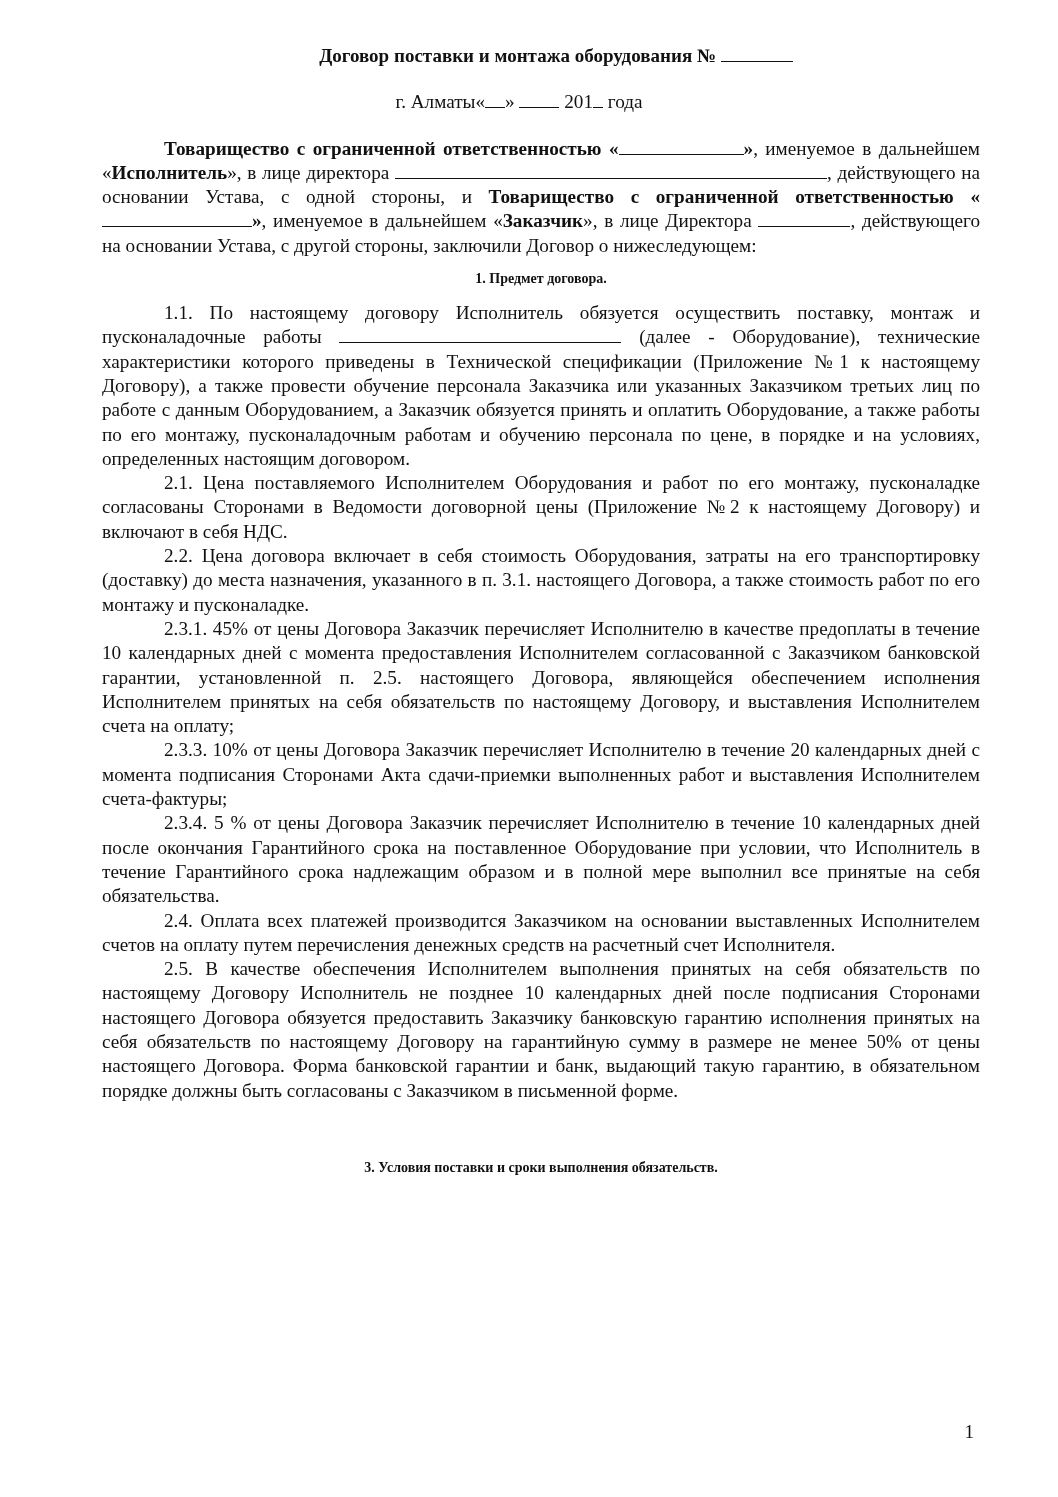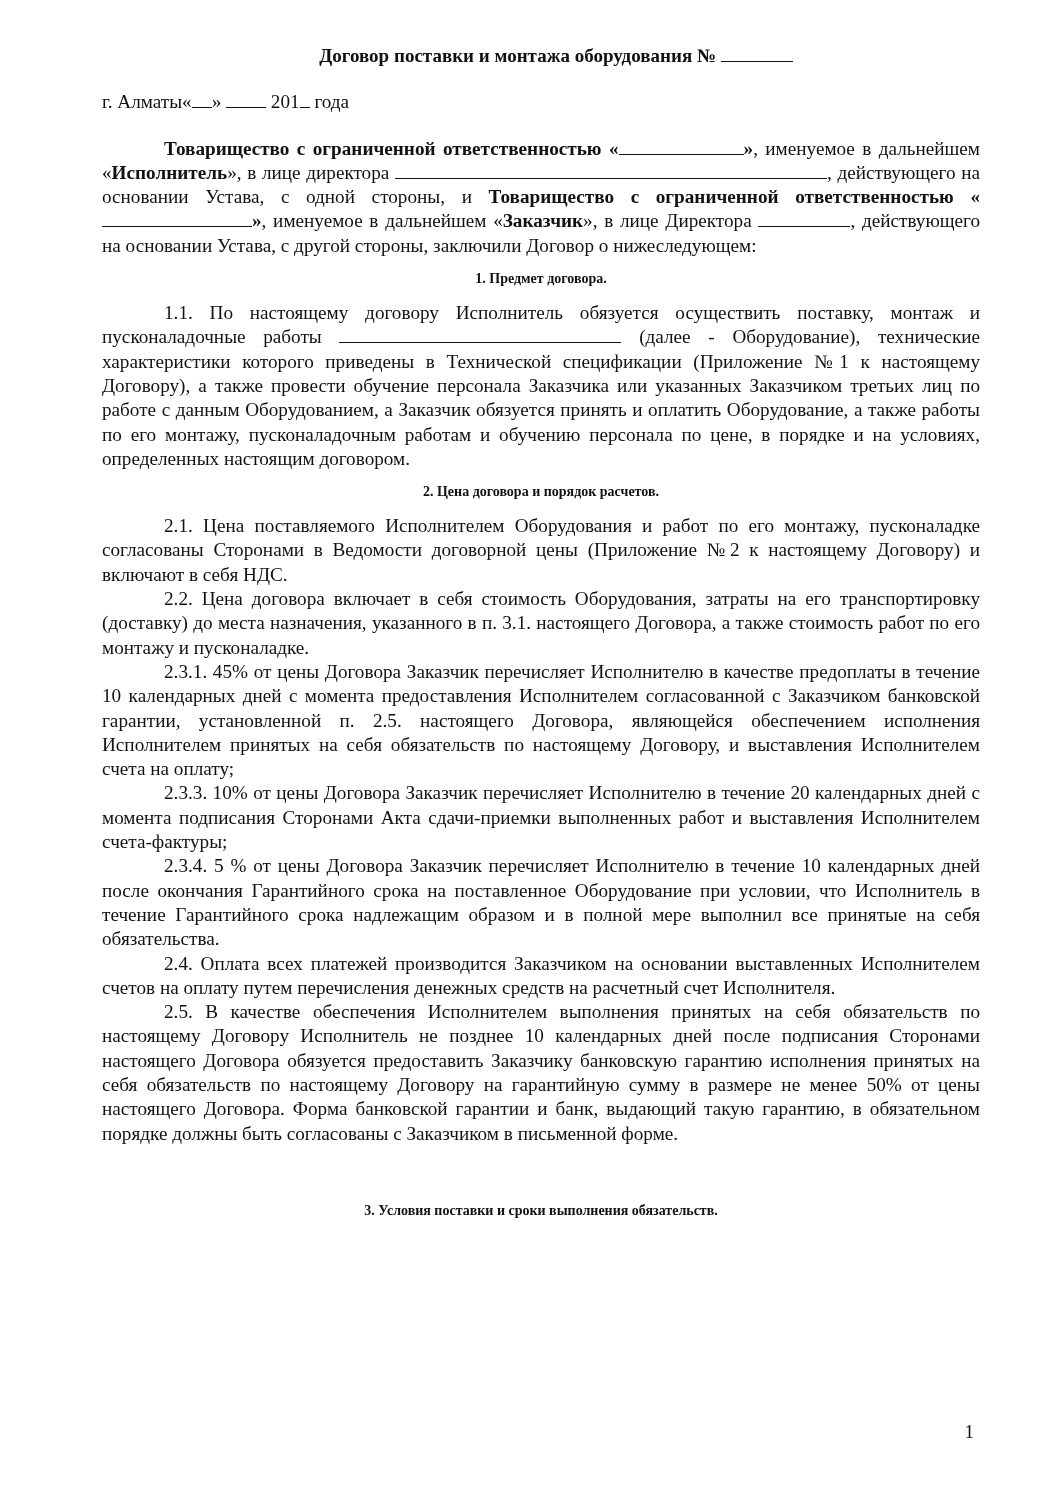--- a/index.html
+++ b/index.html
@@ -10,21 +10,21 @@
   }
   .page {
     position: absolute; left: 102px; top: 44px; width: 878px;
     font-size: 19.2px; line-height: 24.3px; font-family: Liberation Serif, serif;
   }
   .title {
     text-align: center; font-weight: bold; font-size: 19px;
     margin: 0 0 22px 0; padding-left: 30px;
   }
   .blank { display: inline-block; border-bottom: 1.6px solid #111; height: 17px; vertical-align: baseline; }
-  .city-row { display: flex; justify-content: flex-start; margin-bottom: 22px; }
+  .city-row { display: flex; justify-content: center; margin-bottom: 22px; }
   .city-row .date { padding-right: 44px; }
   p { margin: 0; text-align: justify; }
   .indent { text-indent: 62px; }
   .b { font-weight: bold; }
   h2 {
     font-size: 14px; font-weight: bold; text-align: center;
     margin: 9px 0 10px 0; line-height: 24px;
   }
   .gap-big { height: 44px; }
   .pagenum {
@@ -44,21 +44,20 @@
   <div class="city-row">
     <span>г. Алматы</span>
     <span class="date"><span>«</span><span class="blank" style="width:20px"></span><span>»</span> <span class="blank" style="width:40px"></span> <span>201</span><span class="blank" style="width:10px"></span> <span>года</span></span>
   </div>
 
   <p class="indent"><span class="b">Товарищество с ограниченной ответственностью «</span><span class="blank" style="width:125px"></span><span class="b">»</span><span>, именуемое в дальнейшем «</span><span class="b">Исполнитель</span><span>», в лице директора</span> <span class="blank" style="width:432px"></span><span>, действующего на основании Устава, с одной стороны, и </span><span class="b">Товарищество с ограниченной ответственностью «</span><span class="blank" style="width:150px"></span><span class="b">»</span><span>, именуемое в дальнейшем «</span><span class="b">Заказчик</span><span>», в лице Директора</span> <span class="blank" style="width:92px"></span><span>, действующего на основании Устава, с другой стороны, заключили Договор о нижеследующем:</span></p>
 
   <h2>1. Предмет договора.</h2>
   <p class="indent"><span>1.1. По настоящему договору Исполнитель обязуется осуществить поставку, монтаж и пусконаладочные работы</span> <span class="blank" style="width:282px"></span> <span>(далее - Оборудование), технические характеристики которого приведены в Технической спецификации (Приложение №1 к настоящему Договору), а также провести обучение персонала Заказчика или указанных Заказчиком третьих лиц по работе с данным Оборудованием, а Заказчик обязуется принять и оплатить Оборудование, а также работы по его монтажу, пусконаладочным работам и обучению персонала по цене, в порядке и на условиях, определенных настоящим договором.</span></p>
 
-  <h2>2. Цена договора и порядок расчетов.</h2>
   <p class="indent">2.1. Цена поставляемого Исполнителем Оборудования и работ по его монтажу, пусконаладке согласованы Сторонами в Ведомости договорной цены (Приложение №2 к настоящему Договору) и включают в себя НДС.</p>
   <p class="indent">2.2. Цена договора включает в себя стоимость Оборудования, затраты на его транспортировку (доставку) до места назначения, указанного в п. 3.1. настоящего Договора, а также стоимость работ по его монтажу и пусконаладке.</p>
   <p class="indent">2.3.1. 45% от цены Договора Заказчик перечисляет Исполнителю в качестве предоплаты в течение 10 календарных дней с момента предоставления Исполнителем согласованной с Заказчиком банковской гарантии, установленной п. 2.5. настоящего Договора, являющейся обеспечением исполнения Исполнителем принятых на себя обязательств по настоящему Договору, и выставления Исполнителем счета на оплату;</p>
   <p class="indent">2.3.3.  10% от цены Договора Заказчик перечисляет Исполнителю в течение 20 календарных дней с момента подписания Сторонами Акта сдачи-приемки выполненных работ и выставления Исполнителем счета-фактуры;</p>
   <p class="indent">2.3.4. 5 % от цены Договора Заказчик перечисляет Исполнителю в течение 10 календарных дней после окончания Гарантийного срока на поставленное Оборудование при условии, что Исполнитель в течение Гарантийного срока надлежащим образом и в полной мере выполнил все принятые на себя обязательства.</p>
   <p class="indent">2.4. Оплата всех платежей производится Заказчиком на основании выставленных Исполнителем счетов на оплату путем перечисления денежных средств на расчетный счет Исполнителя.</p>
   <p class="indent">2.5.  В качестве обеспечения Исполнителем выполнения принятых на себя обязательств по настоящему Договору Исполнитель не позднее 10 календарных дней после подписания Сторонами настоящего Договора обязуется предоставить Заказчику банковскую гарантию исполнения принятых на себя обязательств по настоящему Договору на гарантийную сумму в размере не менее 50% от цены настоящего Договора. Форма банковской гарантии и банк, выдающий такую гарантию, в обязательном порядке должны быть согласованы с Заказчиком в письменной форме.</p>
 
   <div class="gap-big"></div>
   <h2>3. Условия поставки и сроки выполнения обязательств.</h2>

